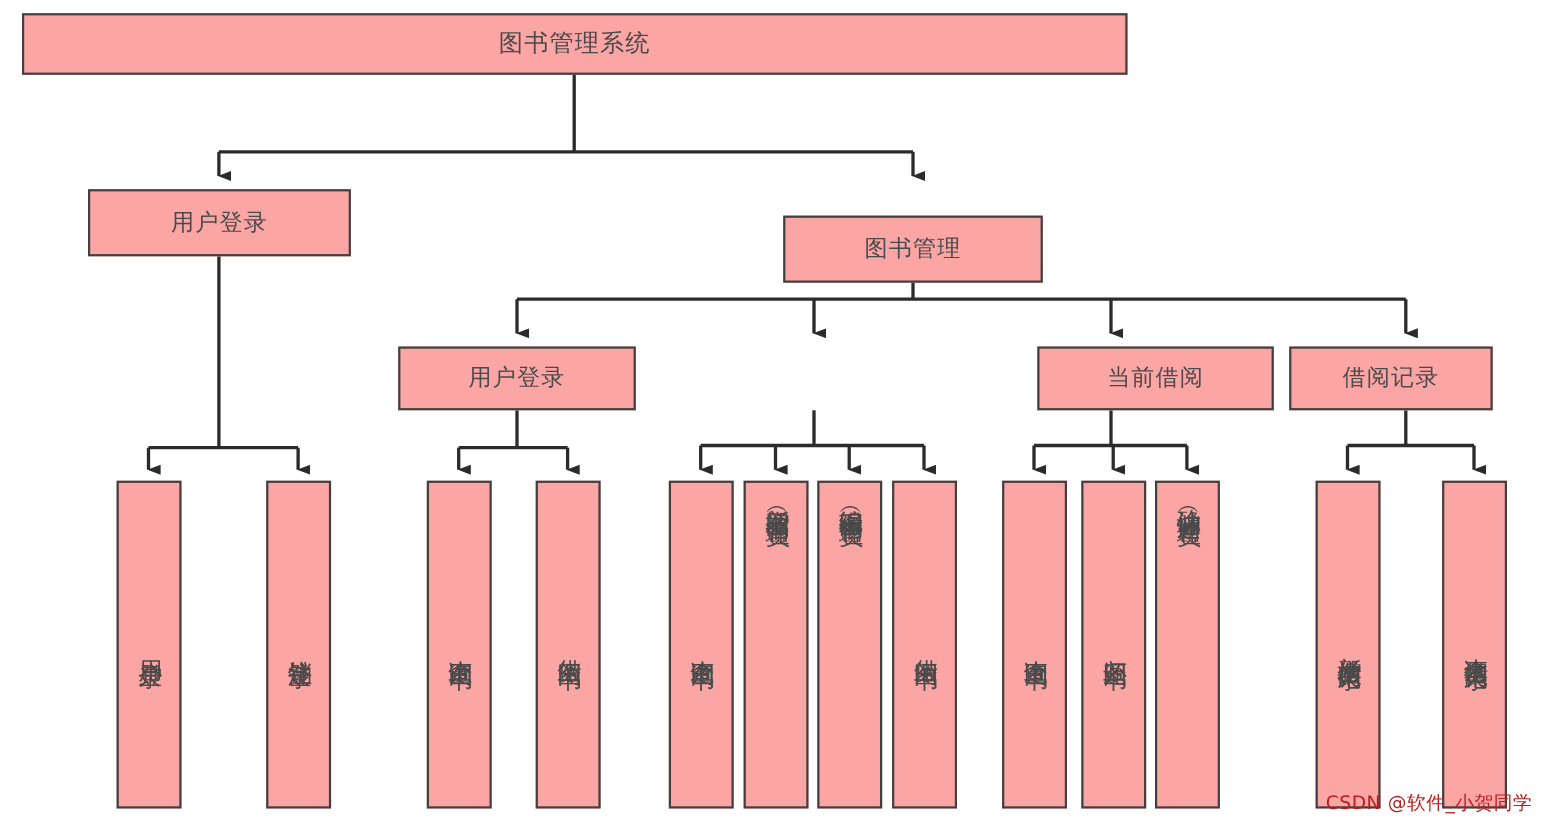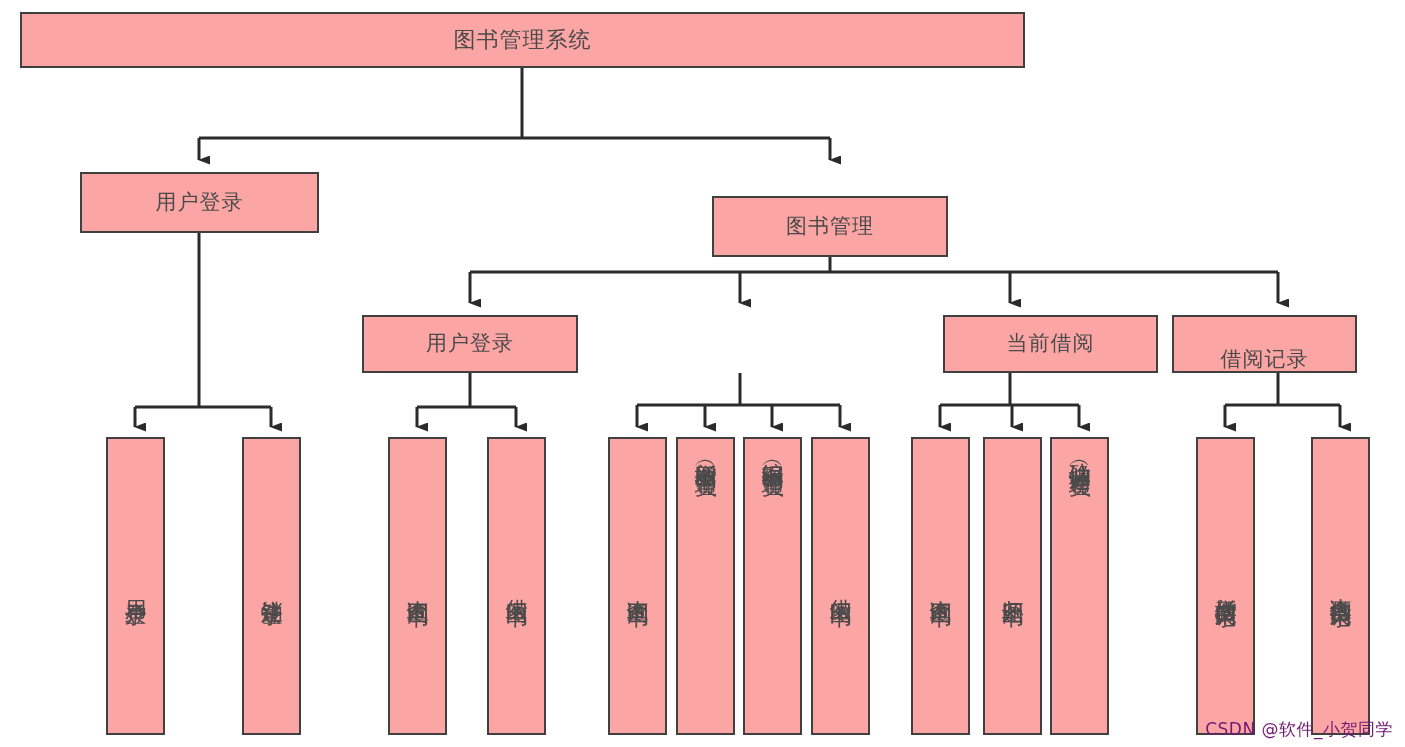--- a/index.html
+++ b/index.html
@@ -64,21 +64,21 @@
   }
   .node-v.center {
     align-items: center;
     padding-top: 0;
   }
   #watermark {
     position: absolute;
     right: 12px;
     bottom: 6px;
     font-size: 17px;
-    color: #701a75;
+    color: #b91c1c;
     letter-spacing: 0.5px;
     white-space: nowrap;
     pointer-events: none;
   }
 </style>
 </head>
 <body>
 
 <div id="diagram-root">
 
@@ -142,21 +142,21 @@
   <div class="node node-h" style="left:712px; top:172px; width:236px; height:61px;margin-top:24px;">
     <span class="node-label">图书管理</span>
   </div>
 
   <div class="node node-h" style="left:362px; top:315px; width:216px; height:58px;">
     <span class="node-label">用户登录</span>
   </div>
   <div class="node node-h" style="left:943px; top:315px; width:215px; height:58px;">
     <span class="node-label">当前借阅</span>
   </div>
-  <div class="node node-h" style="left:1172px; top:315px; width:185px; height:58px;align-items:flex-end;">
+  <div class="node node-h" style="left:1172px; top:315px; width:185px; height:58px;">
     <span class="node-label">借阅记录</span>
   </div>
 
   <div class="node node-v center" style="left:106px; top:437px; width:59px; height:298px;">
     <span class="node-label">用户登录</span>
   </div>
   <div class="node node-v center" style="left:242px; top:437px; width:59px; height:298px;">
     <span class="node-label">注销登录</span>
   </div>
 

